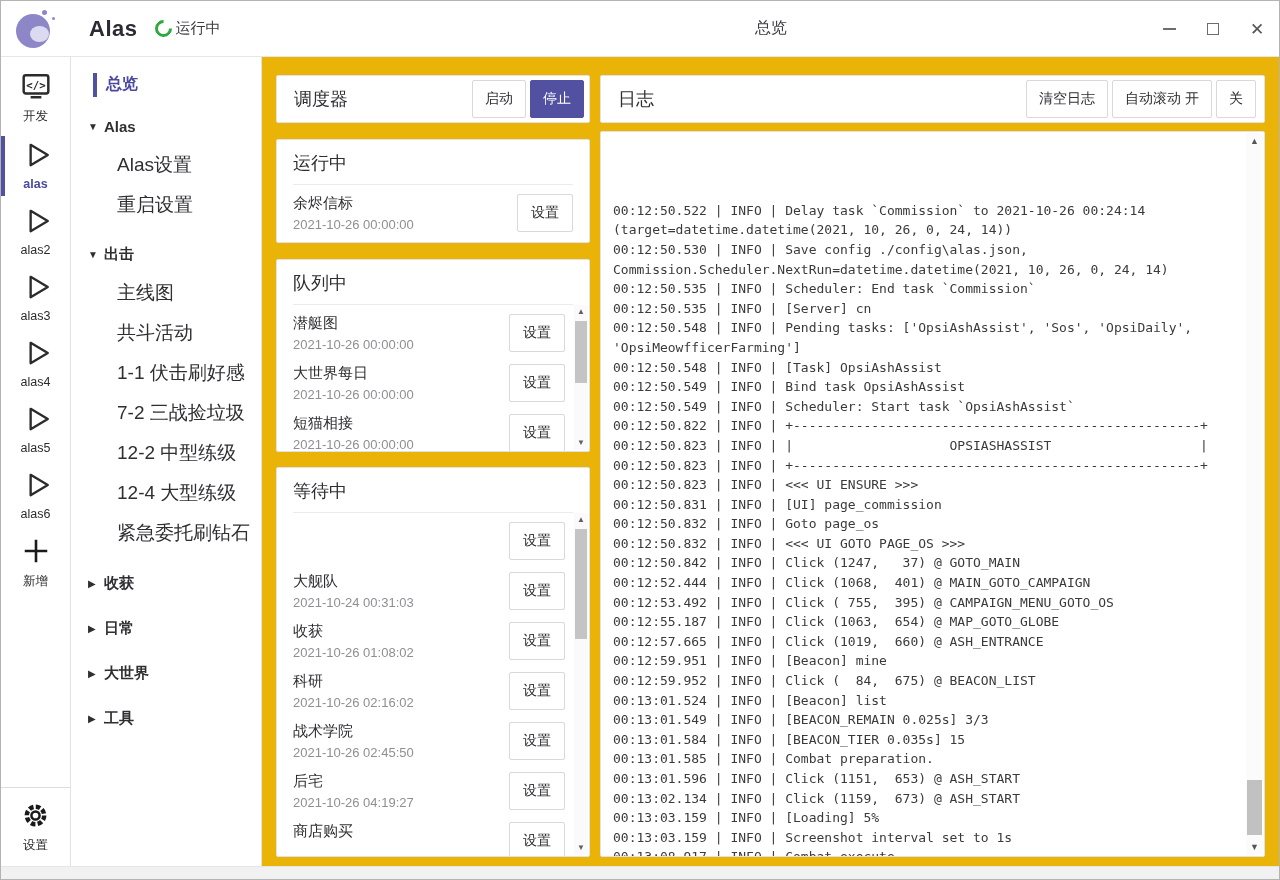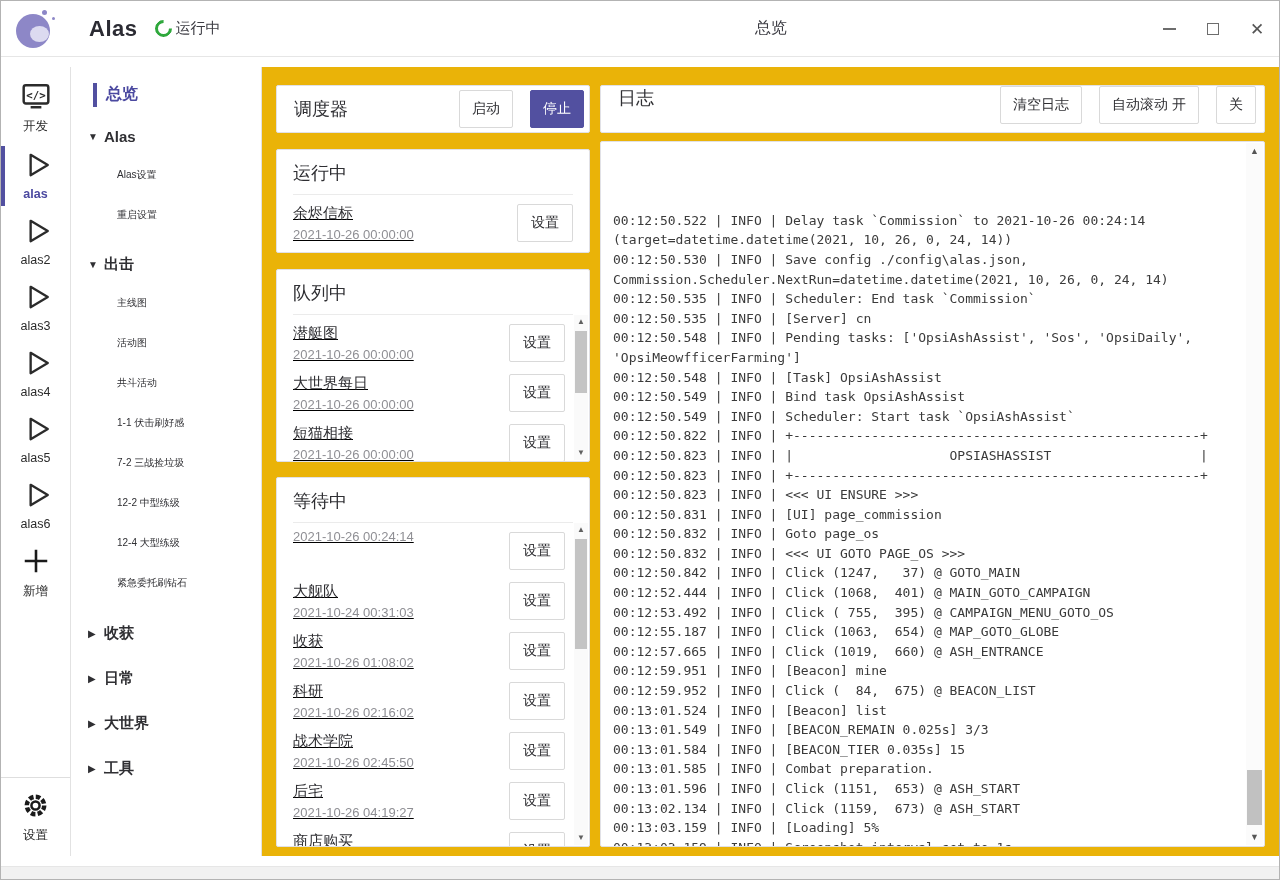--- a/index.html
+++ b/index.html
@@ -1,17 +1,17 @@
 <!DOCTYPE html>
 <html><head>
 <meta charset="utf-8">
 <style>
   * { margin:0; padding:0; box-sizing:border-box; }
   html,body { width:1280px; height:880px; font-family:"Liberation Sans","DejaVu Sans",sans-serif; background:#fff; }
-  .app { width:1280px; height:880px; border:1px solid #b3b3b3; display:flex; flex-direction:column; overflow:hidden; background:#fff;gap:10px; }
+  .app { width:1280px; height:880px; border:1px solid #b3b3b3; display:flex; flex-direction:column; overflow:hidden; background:#fff; }
 
   
   .titlebar { height:56px; flex:0 0 56px; display:flex; align-items:center; border-bottom:1px solid #e6e6e6; position:relative; background:#fff; }
   .logo { width:42px; height:42px; margin-left:13px; position:relative; }
   .logo .blob { position:absolute; left:2px; top:6px; width:34px; height:34px; border-radius:50%; background:#8d87c7; }
   .logo .hole { position:absolute; left:16px; top:18px; width:19px; height:16px; border-radius:50%; background:#dcdaf0; }
   .logo .dot1 { position:absolute; left:28px; top:2px; width:5px; height:5px; border-radius:50%; background:#8d87c7; }
   .logo .dot2 { position:absolute; left:38px; top:9px; width:3px; height:3px; border-radius:50%; background:#8d87c7; }
   .app-title { font-size:22px; font-weight:bold; color:#2b2b33; margin-left:33px; letter-spacing:0.5px; }
   .status { display:flex; align-items:center; margin-left:18px; }
@@ -37,63 +37,63 @@
   .rail-spacer { flex:1; }
   .rail-divider { border-top:1px solid #dedede; margin:0 0 6px 0; }
   .rail-bottom { padding-bottom:10px; }
 
   
   .sidebar { width:191px; flex:0 0 191px; border-right:1px solid #e2e2e2; padding:16px 0 0 0; background:#fff; overflow:hidden; }
   .menu-overview { margin-left:22px; border-left:4px solid #5250a0; padding-left:9px; font-size:16px; font-weight:bold; color:#4b49a0; height:24px; line-height:22px; cursor:pointer; }
   .menu-group { margin-top:10px; }
   .menu-group-header { display:flex; align-items:center; height:38px; padding-left:17px; font-size:15px; font-weight:bold; color:#2f2f33; cursor:pointer; }
   .tree-arrow { width:16px; font-size:10px; color:#2f2f33; }
-  .menu-sub-item { height:40px; line-height:40px; padding-left:46px; font-size:10px; color:#2f2f33; cursor:pointer; }
+  .menu-sub-item { height:40px; line-height:40px; padding-left:46px; font-size:19px; color:#2f2f33; cursor:pointer; }
   .menu-group.collapsed { margin-top:15px; }
   .menu-group.collapsed .menu-group-header { height:30px; }
 
   
   .main { flex:1; background:#eab308; padding:18px 14px 9px 14px; display:flex; gap:10px; min-height:0; }
   .col-mid { width:314px; flex:0 0 314px; display:flex; flex-direction:column; }
   .col-log { flex:1; display:flex; flex-direction:column; min-width:0; }
   .card { background:#fff; border:1px solid #e1e1e6; border-radius:2px; }
 
   
   .bar-card { height:48px; flex:0 0 48px; display:flex; align-items:center; padding:0 5px 0 17px; }
   .bar-title { font-size:18px; color:#2f2f33; flex:1; }
   .btn { height:38px; border:1px solid #d9d9d9; background:#fff; border-radius:2px; font-size:14px; color:#2f2f33; padding:0 12px; display:flex; align-items:center; justify-content:center; cursor:pointer; font-family:inherit; }
-  .btn + .btn { margin-left:17px; }
+  .btn + .btn { margin-left:4px; }
   .btn.primary { background:#5250a0; border-color:#5250a0; color:#fff; }
 
   
   .task-card { margin-top:16px; display:flex; flex-direction:column; overflow:hidden; position:relative; }
   .card-head { font-size:18px; color:#2f2f33; padding:11px 16px 9px; }
   .card-divider { border-top:1px solid #ebebeb; margin:0 16px; }
   .task-list { position:relative; flex:1; overflow:hidden; padding-top:4px; }
-  .task-rows { overflow:hidden; height:100%;text-decoration:underline; }
+  .task-rows { overflow:hidden; height:100%; }
   .task-row { height:50px; padding-left:16px; position:relative; }
   .task-name { font-size:15px; color:#2f2f33; line-height:24px; padding-top:2px; }
   .task-time { font-size:13px; color:#8f8f94; line-height:20px; }
   .task-row .btn.setting { position:absolute; right:24px; top:5px; width:56px; padding:0; }
   .running-card .task-row .btn.setting { right:16px; }
   .running-card { height:104px; flex:0 0 104px; }
   .queue-card { height:193px; flex:0 0 193px; }
   .wait-card { flex:1; margin-top:15px; }
 
   
   .vscroll { position:absolute; top:0; right:1px; bottom:1px; width:14px; background:#fafafa; }
   .vscroll .arr { position:absolute; left:0; width:14px; height:14px; font-size:8px; color:#606060; text-align:center; line-height:14px; }
   .vscroll .arr.up { top:0; }
   .vscroll .arr.down { bottom:0; }
   .vscroll .thumb { position:absolute; left:1px; width:12px; background:#c4c4c4; }
   .queue-card .thumb { top:16px; height:62px; }
   .wait-card .thumb { top:16px; height:110px; }
 
   
-  .log-head-card { height:48px; flex:0 0 48px; display:flex; align-items:flex-start; padding:0 8px 0 17px; }
+  .log-head-card { height:48px; flex:0 0 48px; display:flex; align-items:center; padding:0 8px 0 17px; }
   .log-title { font-size:18px; color:#2f2f33; flex:1; }
   .log-card { flex:1; margin-top:8px; position:relative; overflow:hidden; }
   .log-lines { position:absolute; inset:0; right:18px; padding:10px 0 10px 12px; font-family:"DejaVu Sans Mono","Liberation Mono",monospace; font-size:13px; line-height:19.6px; color:#3a3a3a; white-space:pre; overflow:hidden; }
   .log-scroll { position:absolute; top:1px; right:1px; bottom:1px; width:17px; background:#fbfbfb; }
   .log-scroll .arr { position:absolute; left:0; width:17px; height:16px; font-size:9px; color:#555; text-align:center; line-height:16px; }
   .log-scroll .arr.up { top:0; }
   .log-scroll .arr.down { bottom:0; }
   .log-scroll .thumb { position:absolute; left:1px; width:15px; bottom:20px; height:55px; background:#c1c1c1; }
 
   
@@ -231,21 +231,20 @@
             </div>
           </div>
           <div class="menu-group">
             <div class="menu-group-header">
               <span class="tree-arrow">▼</span>
               <span>出击</span>
             </div>
             <div>
 
             <div class="menu-sub-item"><span>主线图</span></div>
-              <div class="menu-sub-item"><span>活动图</span></div>
               <div class="menu-sub-item"><span>共斗活动</span></div>
               <div class="menu-sub-item"><span>1-1 伏击刷好感</span></div>
               <div class="menu-sub-item"><span>7-2 三战捡垃圾</span></div>
               <div class="menu-sub-item"><span>12-2 中型练级</span></div>
               <div class="menu-sub-item"><span>12-4 大型练级</span></div>
               <div class="menu-sub-item"><span>紧急委托刷钻石</span></div>
             </div>
           </div>
           <div class="menu-group collapsed">
             <div class="menu-group-header">
@@ -340,21 +339,20 @@
           </div>
         </div>
 
         <div class="card task-card wait-card">
           <div class="card-head">等待中</div>
           <div class="card-divider"></div>
           <div class="task-list">
             <div class="task-rows">
 
             <div class="task-row">
-                  <div class="task-time">2021-10-26 00:24:14</div>
                   <button class="btn setting">设置</button>
                 </div>
                 <div class="task-row">
                   <div class="task-name">大舰队</div>
                   <div class="task-time">2021-10-24 00:31:03</div>
                   <button class="btn setting">设置</button>
                 </div>
                 <div class="task-row">
                   <div class="task-name">收获</div>
                   <div class="task-time">2021-10-26 01:08:02</div>

